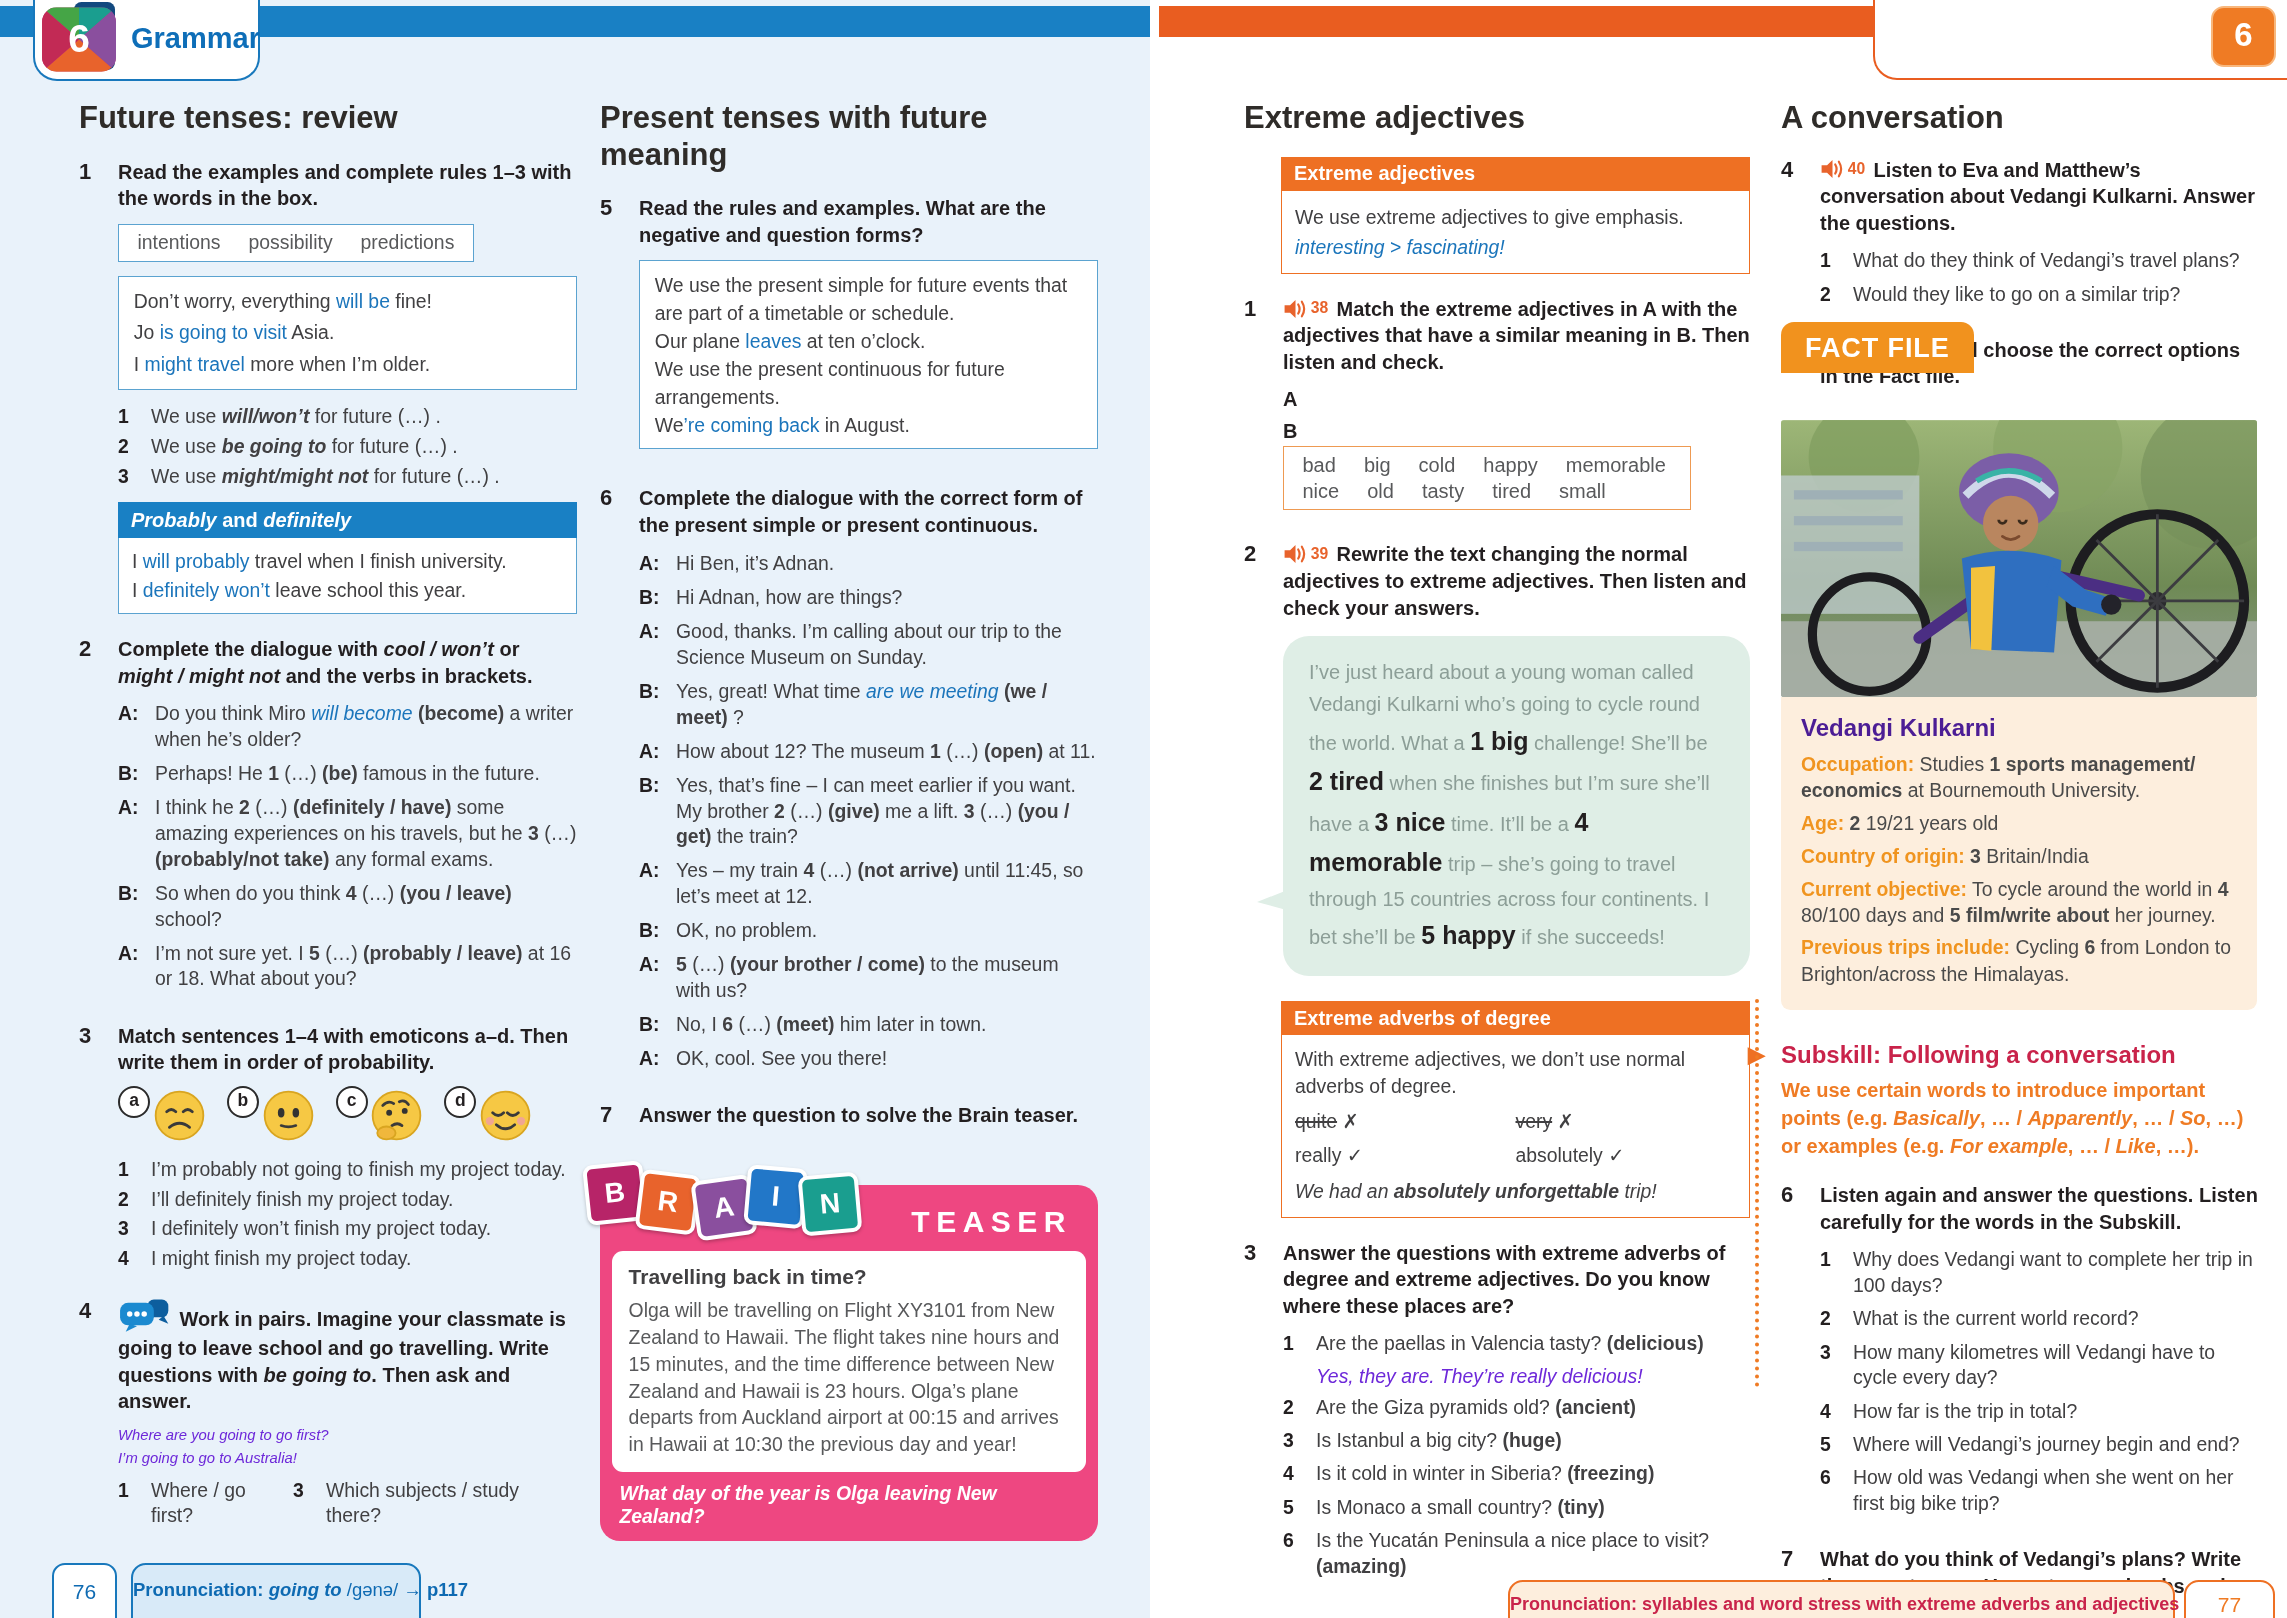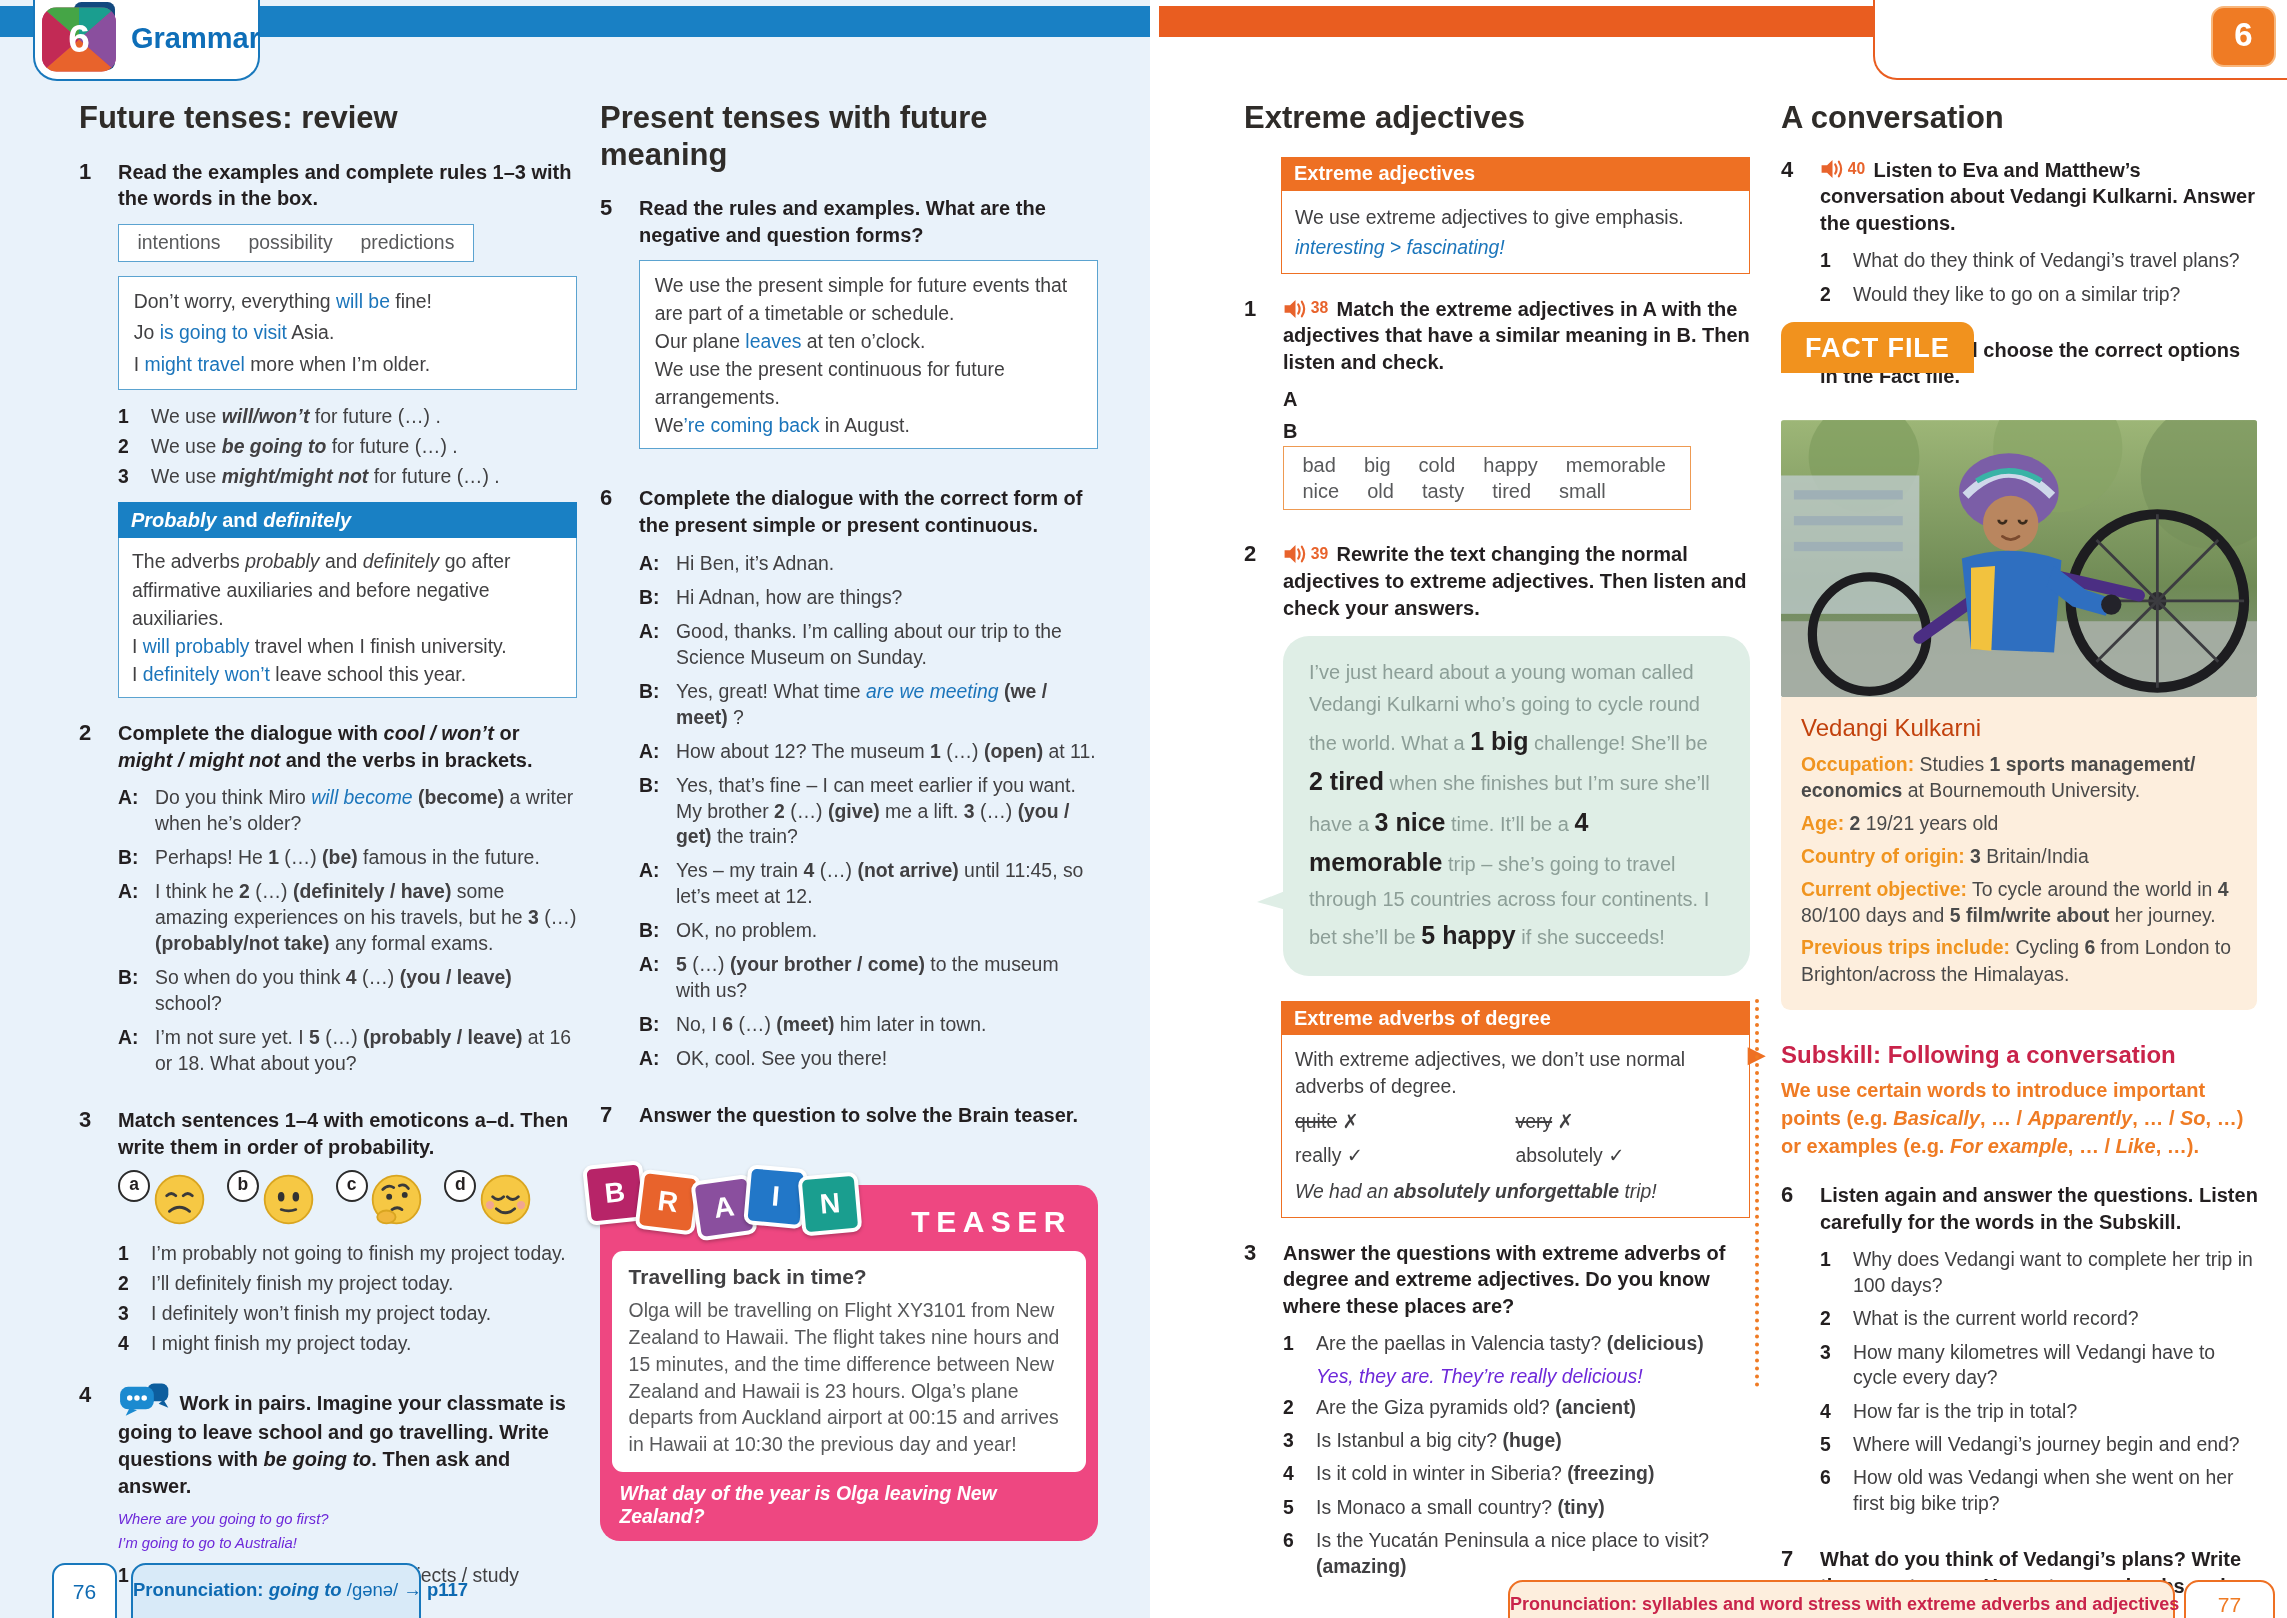--- a/index.html
+++ b/index.html
@@ -97,21 +97,21 @@
   .q-n{width:33px;flex:none;font-weight:bold;color:#231f20;}
   .q-t{flex:1;}
   .q-ans{margin:1.8px 0 7.4px 33px;font-size:19.4px;}
   
   .fact{margin:18.5px 0 0;width:476px;}
   .fact-photo{position:relative;height:277px;overflow:hidden;border-radius:2.8px;}
   .fact-photo svg{display:block;}
   .fact-tab{position:absolute;left:0;top:222px;background:#f1921e;color:#fff;font-weight:bold;font-size:27px;
             padding:11px 24px 9.2px;border-radius:13px 13px 0 0;z-index:3;letter-spacing:0.9px;}
   .fact-body{background:#fdeedd;padding:13px 20px 16.6px;border-radius:0 0 9.2px 9.2px;}
-  .fact-name{color:#c2410c;font-weight:normal;font-size:24px;margin:3.7px 0 9.2px;}
+  .fact-name{color:#4c1d95;font-weight:bold;font-size:24px;margin:3.7px 0 9.2px;}
   .fact-row{font-size:19.4px;line-height:1.35;margin:6.5px 0;color:#4a4a4a;}
   .fact-label{font-weight:bold;color:#f0941f;}
   
   .subskill{margin:31px 0 0;}
   .sub-title{position:relative;font-size:24px;font-weight:bold;color:#c9234a;margin:0 0 7.4px;}
   .sub-arrow{position:absolute;left:-33px;top:0.9px;color:#ee7023;font-size:22px;}
   .sub-body{color:#ef7b24;font-weight:bold;font-size:20px;line-height:1.4;}
   .dotted{position:absolute;left:605px;top:999px;height:388px;width:0;border-left:4.6px dotted #ef7b24;}
   
   .pg-left{position:absolute;left:52px;top:1563px;width:61px;height:70px;background:#fff;border:2.8px solid #1878bc;
@@ -180,21 +180,20 @@
                 <span class="sub-t">We use <span class="bi">be going to</span> for future (…) .</span>
               </div>
             <div class="sub">
                 <span class="sub-n">3</span>
                 <span class="sub-t">We use <span class="bi">might/might not</span> for future (…) .</span>
               </div>
           </div>
           <div class="probox">
             <div class="probox-h"><i>Probably</i> and <i>definitely</i></div>
             <div class="probox-b">
-              <p>The adverbs <i>probably</i> and <i>definitely</i> go after affirmative auxiliaries and before negative auxiliaries.</p>
               <p>I <span class="blu">will probably</span> travel when I finish university.</p>
               <p>I <span class="blu">definitely won’t</span> leave school this year.</p>
             </div>
           </div>
         </div>
       </div>
 
       <div class="ex">
         <div class="ex-num">2</div>
         <div class="ex-body">

